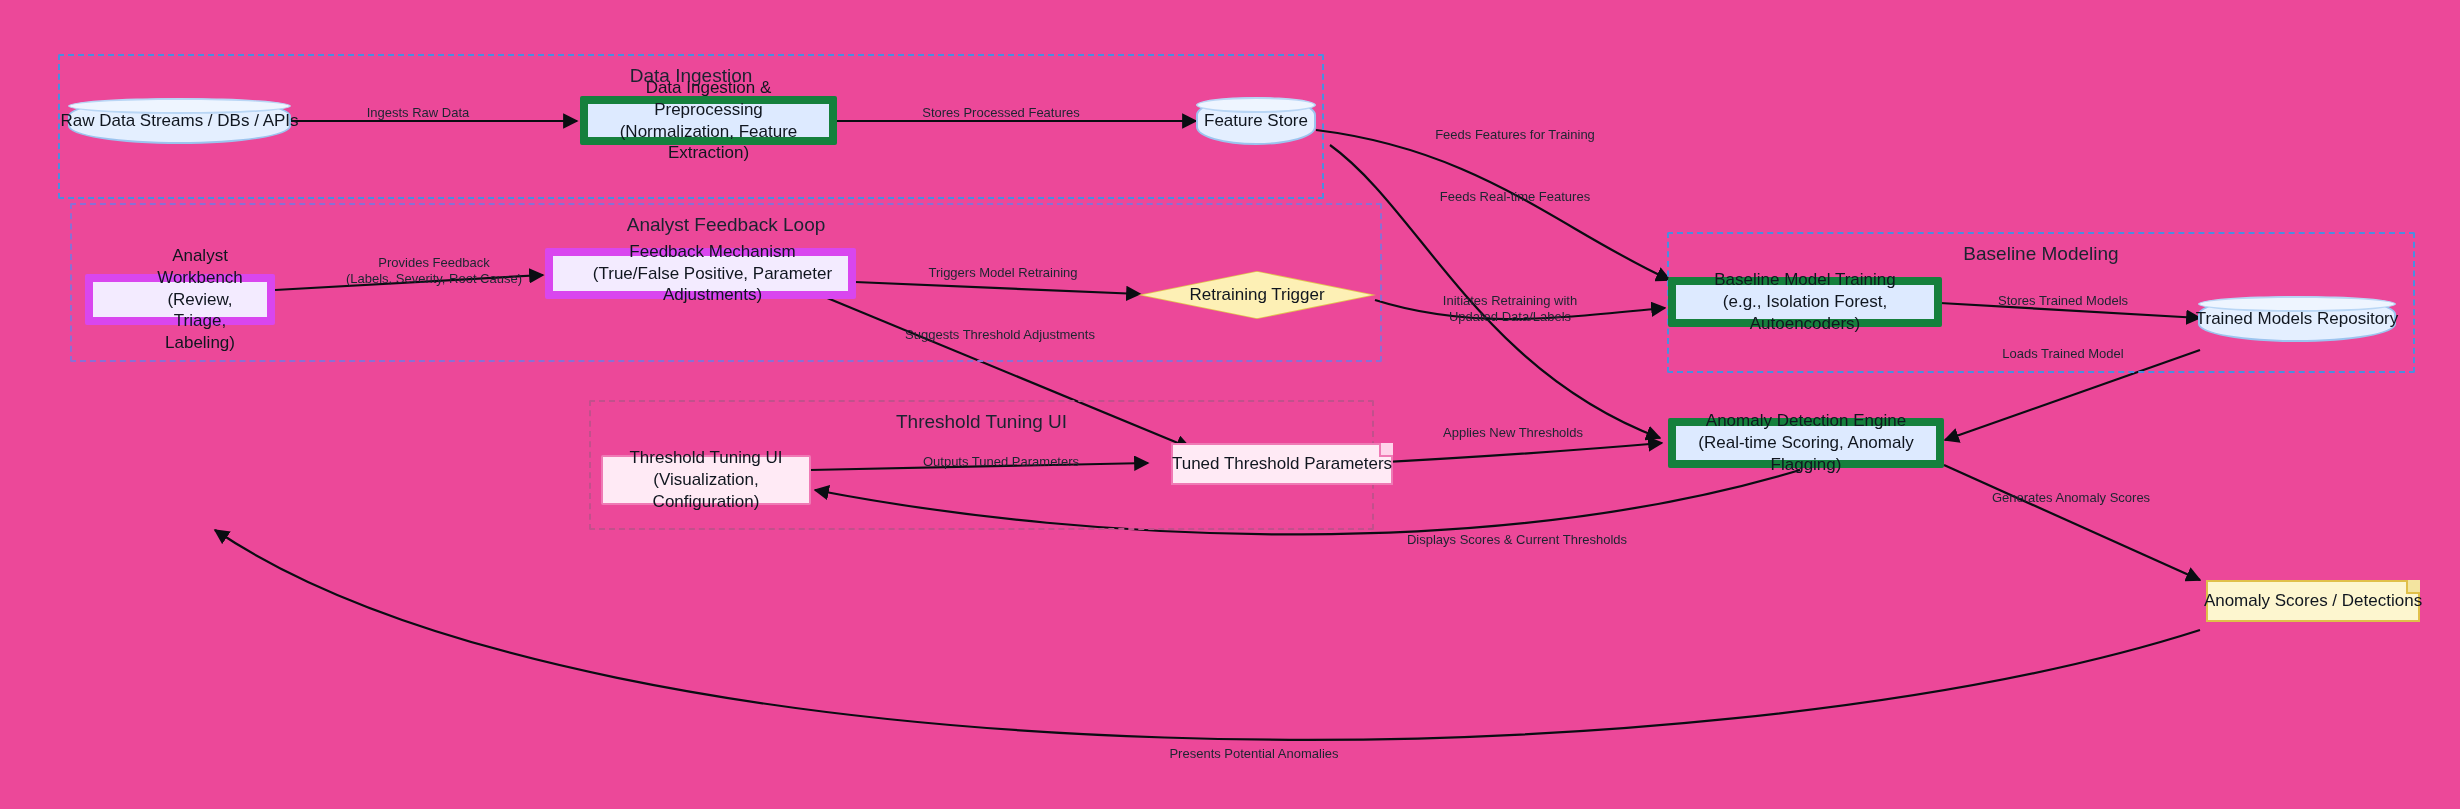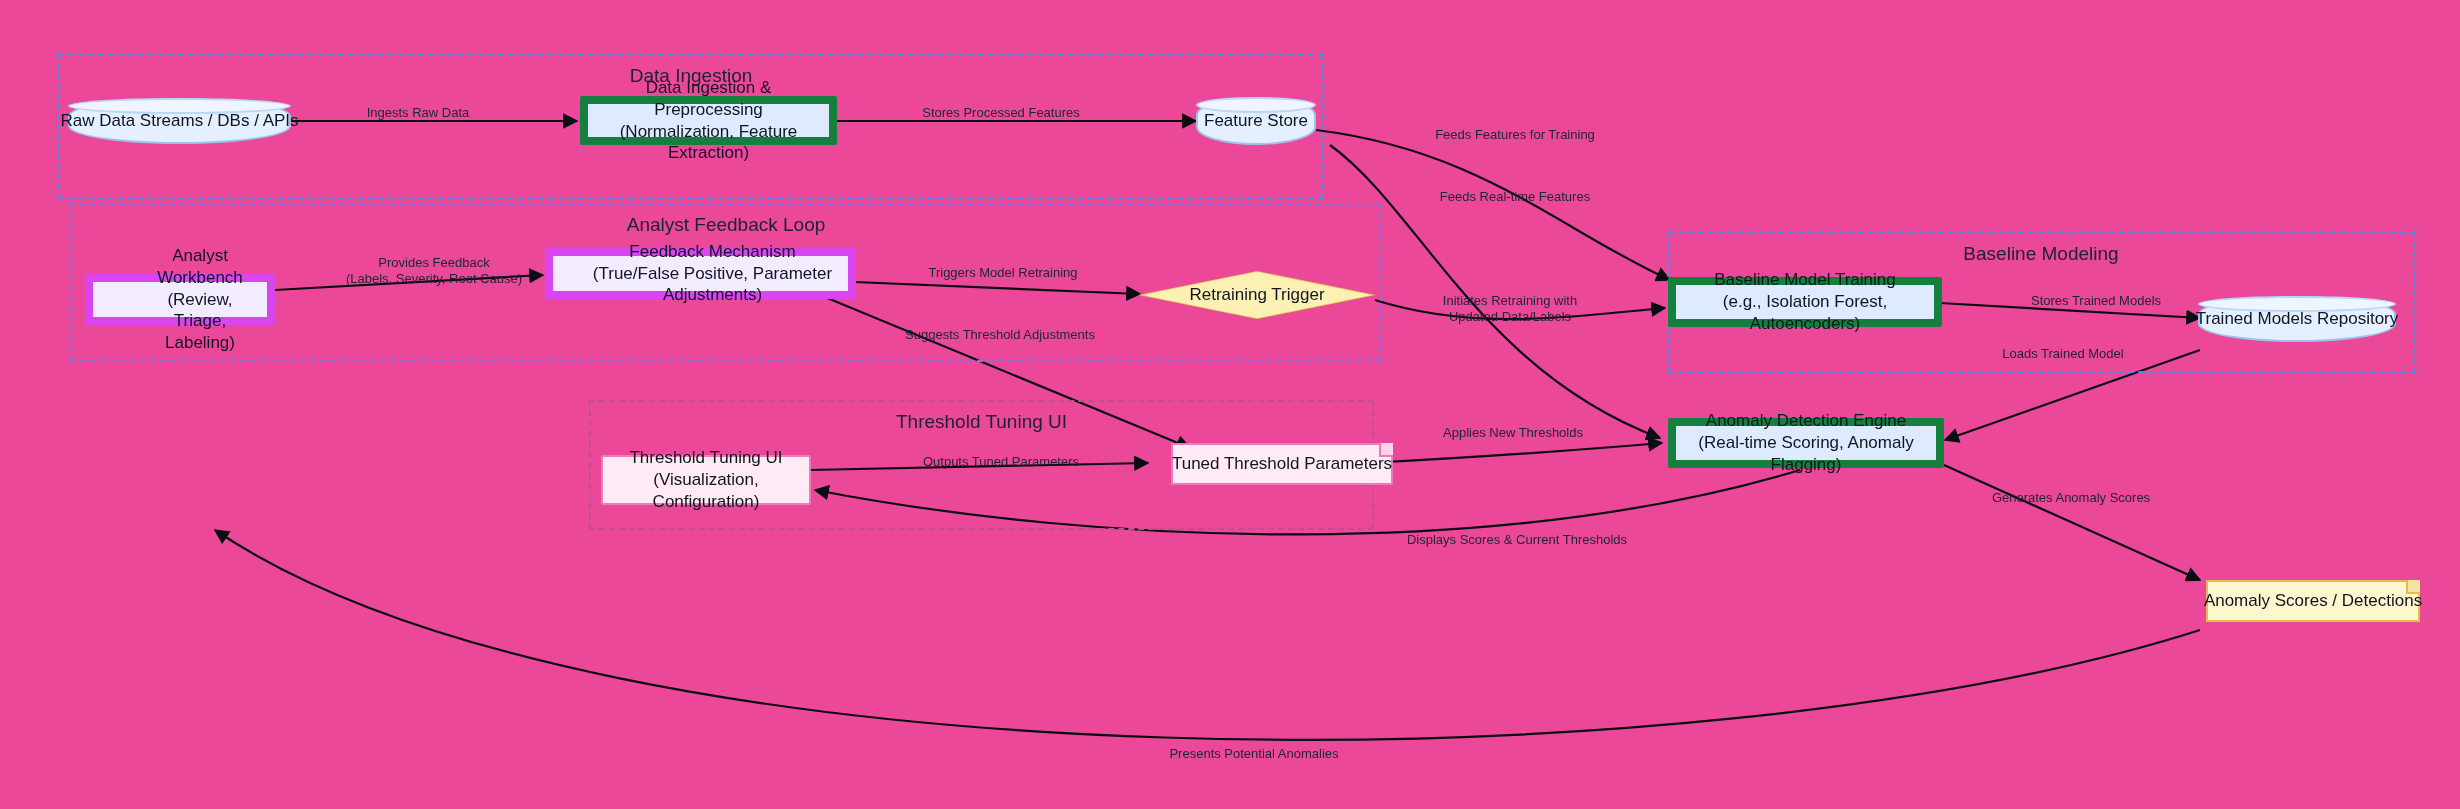--- a/index.html
+++ b/index.html
@@ -262,21 +262,21 @@
   </div>
 
   <div class="elabel" style="left:418px; top:113px;">Ingests Raw Data</div>
 
   <div class="elabel" style="left:1001px; top:113px;">Stores Processed Features</div>
 
   <div class="elabel" style="left:1515px; top:135px;">Feeds Features for Training</div>
 
   <div class="elabel" style="left:1515px; top:197px;">Feeds Real-time Features</div>
 
-  <div class="elabel" style="left:2063px; top:301px;margin-left:33px;">Stores Trained Models</div>
+  <div class="elabel" style="left:2063px; top:301px;">Stores Trained Models</div>
 
   <div class="elabel" style="left:2063px; top:354px;">Loads Trained Model</div>
 
   <div class="elabel" style="left:2071px; top:498px;">Generates Anomaly Scores</div>
 
   <div class="elabel" style="left:1254px; top:754px;">Presents Potential Anomalies</div>
 
   <div class="elabel" style="left:434px; top:271px;">Provides Feedback
 (Labels, Severity, Root Cause)</div>
 

